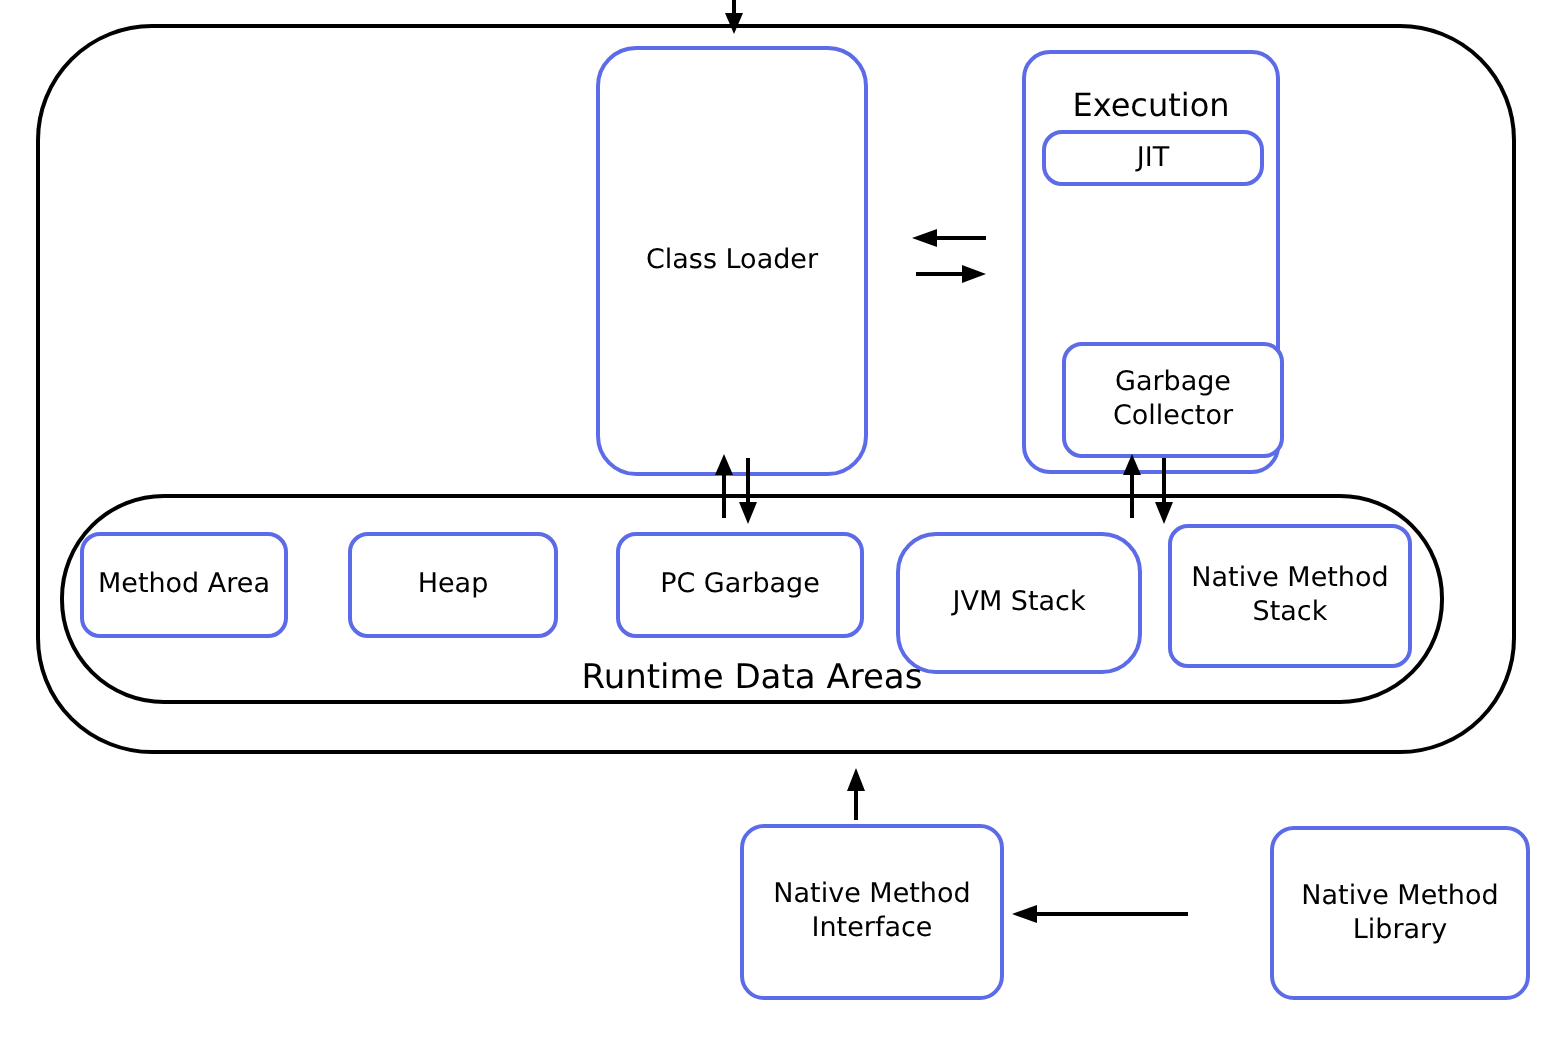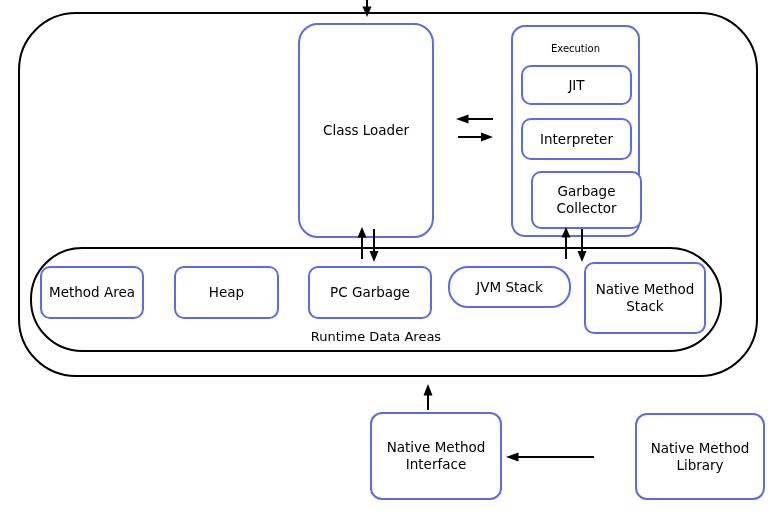--- a/index.html
+++ b/index.html
@@ -34,35 +34,35 @@
     box-sizing:border-box;
   }
   
   .outer{left:18px;top:12px;width:740px;height:365px;border-radius:58px;}
   
   .cl{left:298px;top:23px;width:136px;height:215px;border-radius:20px;}
   
   .exec{left:511px;top:25px;width:129px;height:212px;border-radius:14px;display:block;}
   .exec-label{
     position:absolute;left:0;top:16px;width:100%;
-    text-align:center;font-size:10px;
+    text-align:center;font-size:16px;
   }
-  .jit{left:8px;top:38px;width:111px;height:40px;border-radius:10px;}
+  .jit{left:8px;top:38px;width:111px;height:28px;border-radius:10px;}
   .interp{left:8px;top:91px;width:111px;height:42px;border-radius:10px;}
   .gc{left:8px;top:144px;width:111px;height:58px;border-radius:10px;margin-left:10px;}
   
   .runtime{left:30px;top:247px;width:692px;height:105px;border-radius:52px;}
   .runtime-label{
     position:absolute;left:30px;top:329px;width:692px;
-    text-align:center;font-size:13px;
+    text-align:center;font-size:17px;
   }
   .ma{left:40px;top:266px;width:104px;height:53px;border-radius:10px;}
   .heap{left:174px;top:266px;width:105px;height:53px;border-radius:10px;}
   .pc{left:308px;top:266px;width:124px;height:53px;border-radius:10px;}
-  .jvms{left:448px;top:266px;width:123px;height:42px;border-radius:20px;}
+  .jvms{left:448px;top:266px;width:123px;height:71px;border-radius:20px;}
   .nms{left:584px;top:262px;width:122px;height:72px;border-radius:10px;}
   
   .nmi{left:370px;top:412px;width:132px;height:88px;border-radius:12px;}
   .nml{left:595px;top:413px;width:130px;height:87px;border-radius:12px;margin-left:40px;}
   
   .arrows{
     position:absolute;left:0;top:0;width:776px;height:522px;
     pointer-events:none;
   }
   .arrows line{stroke:var(--arrow);stroke-width:2;}
@@ -76,23 +76,20 @@
   <div class="container-outline outer"></div>
 
   <div class="box cl">
     <span>Class Loader</span>
   </div>
 
   <div class="box exec">
     <div class="exec-label">Execution</div>
     <div class="box jit">
       <span>JIT</span>
-    </div>
-    <div class="box interp">
-      <span>Interpreter</span>
     </div>
     <div class="box gc">
       <span>Garbage Collector</span>
     </div>
   </div>
 
   <div class="container-outline runtime"></div>
   <div class="box ma">
     <span>Method Area</span>
   </div>

